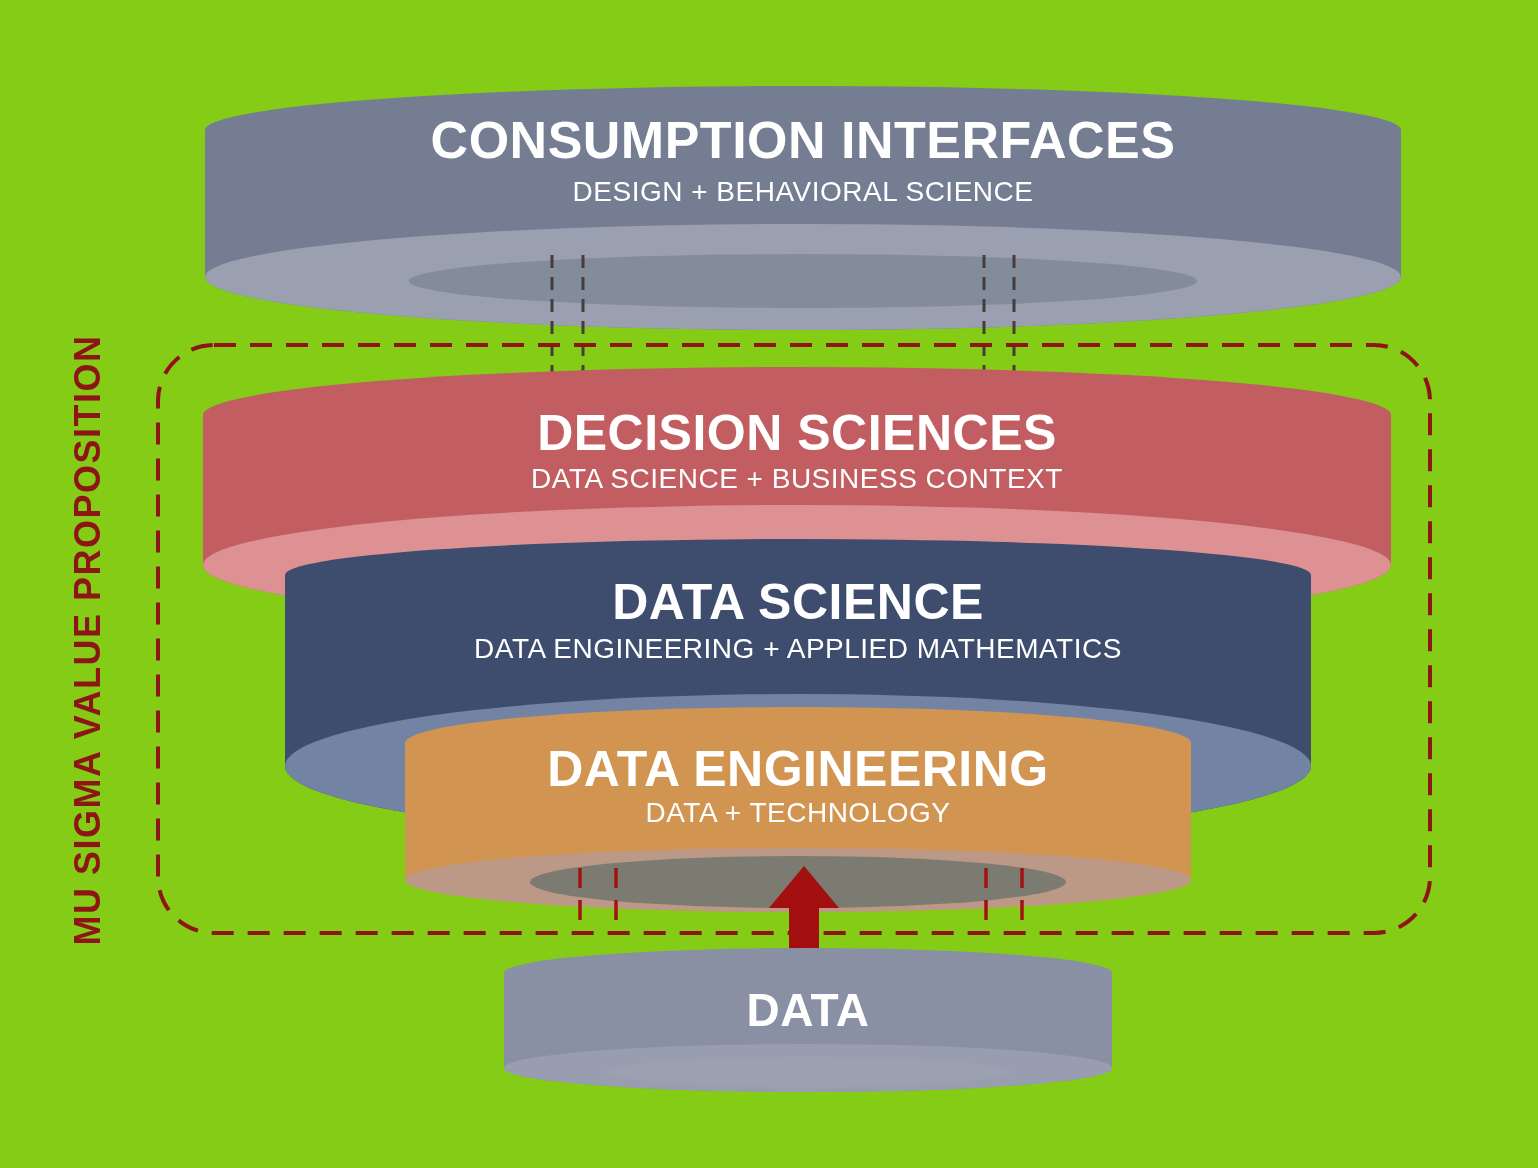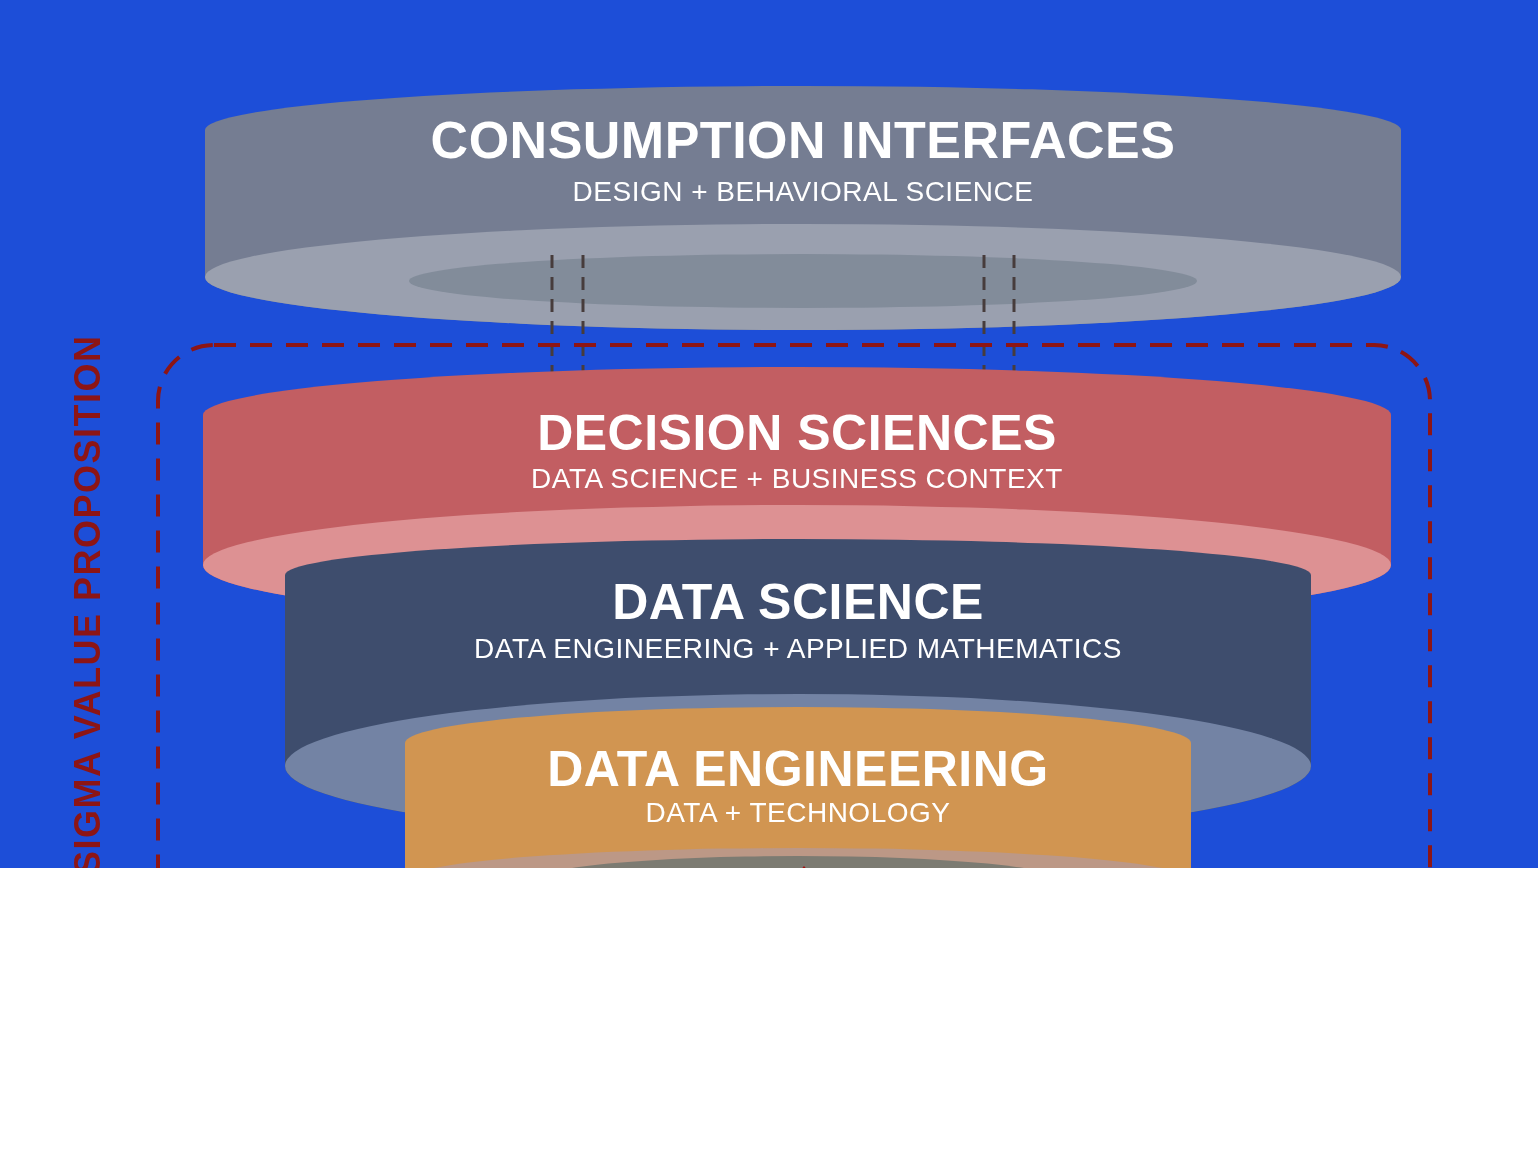--- a/index.html
+++ b/index.html
@@ -1,16 +1,16 @@
 <!DOCTYPE html>
 <html><head>
 <meta charset="utf-8">
 <style>
   html,body{margin:0;padding:0;background:#ffffff;}
-  .stage{width:1538px;height:868px;position:relative;background:#1d4ed8;overflow:hidden;}
+  .stage{width:1538px;height:1168px;position:relative;background:#84cc16;overflow:hidden;}
   svg{display:block;}
   .t-title{font-family:"Liberation Sans",sans-serif;font-weight:700;fill:#ffffff;text-anchor:middle;letter-spacing:0.5px;}
   .t-sub{font-family:"Liberation Sans",sans-serif;font-weight:400;fill:#ffffff;text-anchor:middle;letter-spacing:0.5px;}
   .fs52{font-size:52px;} .fs50{font-size:50px;} .fs46{font-size:46px;} .fs28{font-size:28px;}
   .side-label{font-family:"Liberation Sans",sans-serif;font-weight:700;font-size:36px;text-anchor:middle;letter-spacing:1.5px;}
   .dashed-rect{fill:none;stroke-width:4;stroke-dasharray:22 14;}
   .dash-top{stroke-width:3;stroke-dasharray:13 9;fill:none;}
   .dash-bottom{stroke-width:3.5;stroke-dasharray:20 12;fill:none;}
 </style>
 </head>

